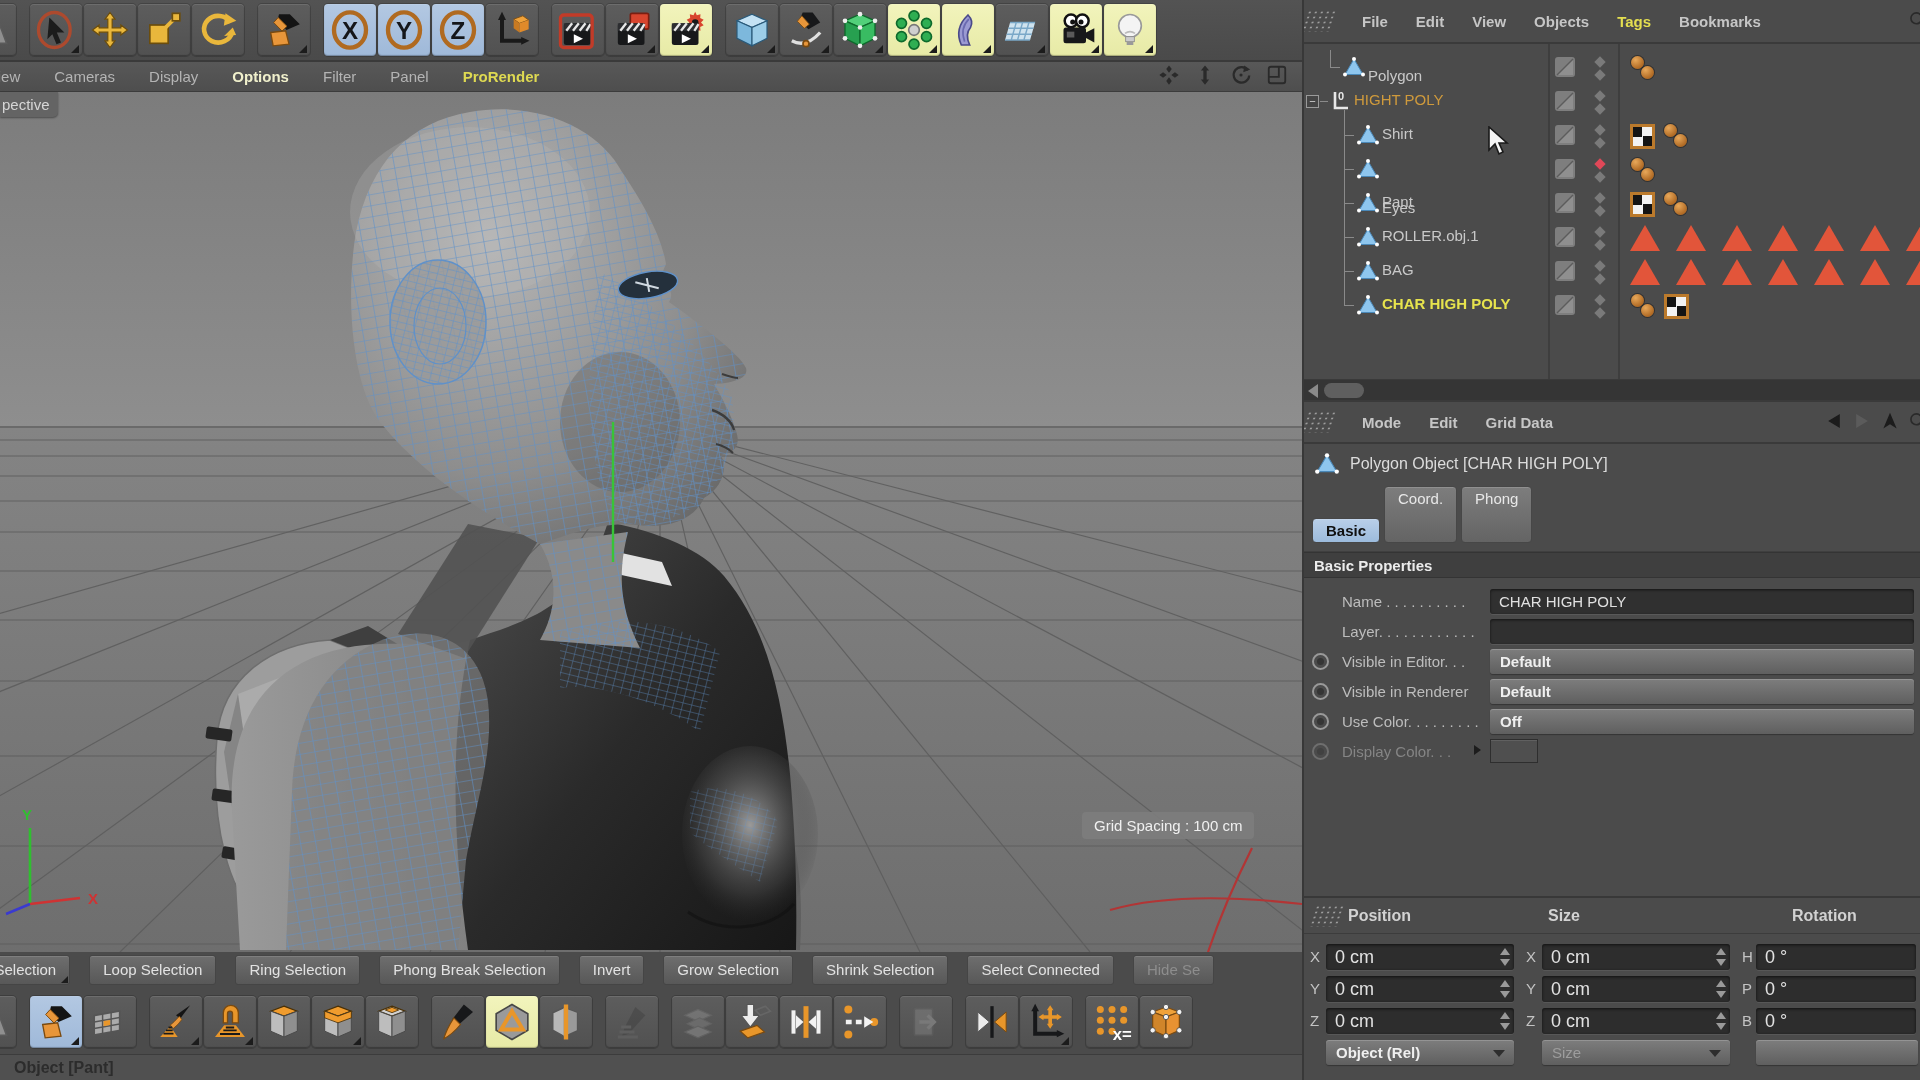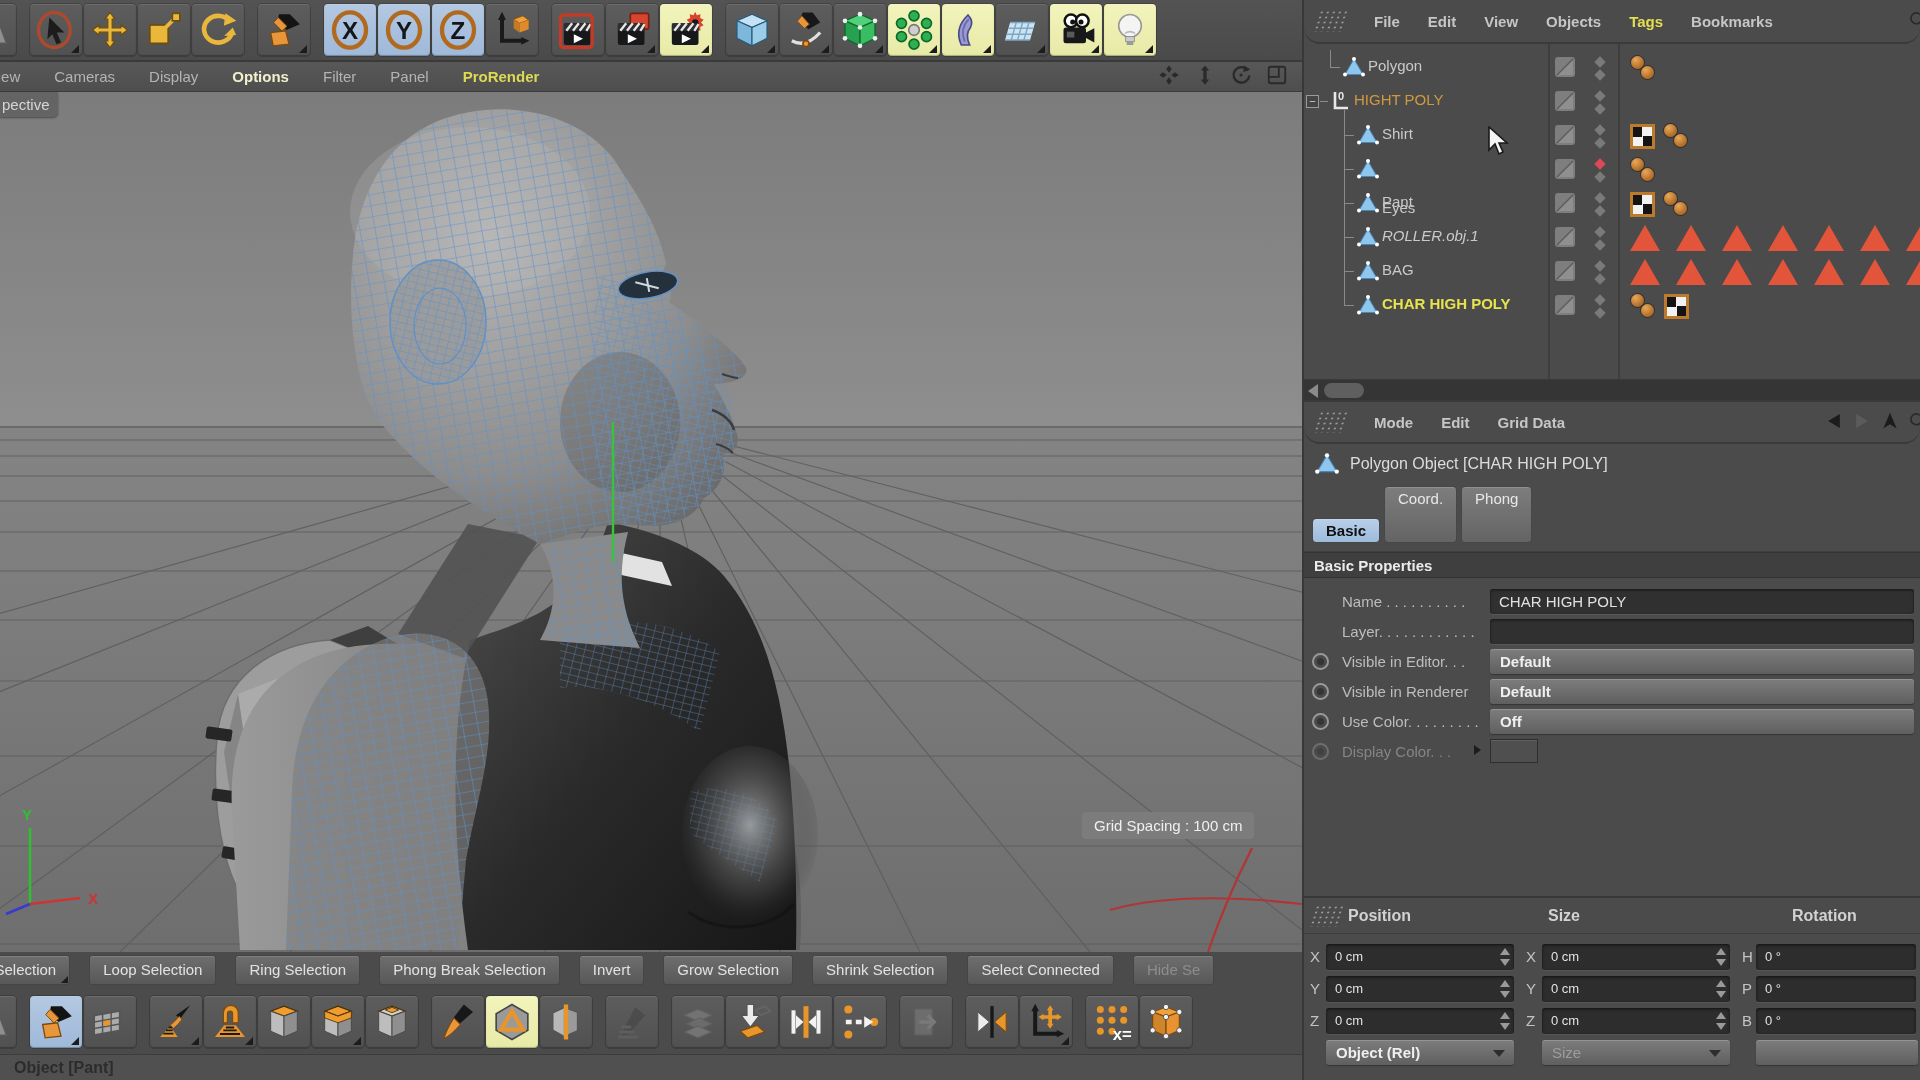--- a/index.html
+++ b/index.html
@@ -80,22 +80,22 @@
     position:absolute; left:0; top:1054px; width:1302px; height:26px;
     background:#505050; border-top:1px solid #3c3c3c;
     color:#2c2c2c; font-size:16px; font-weight:bold; line-height:25px; padding-left:14px;
   }
   
   .rpanel {
     position:absolute; left:1302px; top:0; width:618px; height:1080px;
     background:#4b4b4b; border-left:2px solid #383838; overflow:hidden;
   }
   .pmenu {
-    display:flex; align-items:center; gap:28px; height:44px; padding-left:12px;
-    border-bottom:2px solid #3a3a3a; position:relative; overflow:hidden;border-radius:16px;
+    display:flex; align-items:center; gap:28px; height:44px; padding-left:0;
+    border-bottom:2px solid #3a3a3a; position:relative; overflow:hidden;
   }
   .pmenu .mitem { color:#c6c6c6; font-size:15px; font-weight:bold; white-space:nowrap; }
   .pmenu .mitem.yellow { color:#e4df50; }
   .grip {
     width:30px; height:22px; flex:none;
     background-image:radial-gradient(#9e9e9e 1.3px, transparent 1.4px);
     background-size:6px 5px; transform:skewX(-18deg);
   }
   
   .omlist { position:relative; height:336px; border-bottom:1px solid #3a3a3a; overflow:hidden; }
@@ -162,21 +162,21 @@
   .collapse-arrow { position:absolute; left:170px; top:9px; width:0; height:0;
     border-top:5px solid transparent; border-bottom:5px solid transparent; border-left:7px solid #1c1c1c; }
   
   .coords { position:absolute; left:0; top:896px; width:618px; height:184px; border-top:2px solid #383838; }
   .coords .chdr { display:flex; align-items:center; height:36px; border-bottom:1px solid #3c3c3c; }
   .coords .chdr span { color:#d2d2d2; font-size:16px; font-weight:bold; }
   .crow { position:absolute; height:26px; }
   .crow .axl { position:absolute; top:4px; color:#c4c4c4; font-size:15px; }
   .cfield { position:absolute; top:0; height:26px; background:#2d2d2d; border-radius:3px;
     box-shadow:inset 0 1px 3px rgba(0,0,0,.65), 0 1px 0 rgba(255,255,255,.07);
-    color:#e2e2e2; font-size:13px; line-height:26px; padding-left:9px; }
+    color:#e2e2e2; font-size:18px; line-height:26px; padding-left:9px; }
   .stepper { position:absolute; right:3px; top:3px; width:12px; height:20px; }
   .stepper::before { content:""; position:absolute; left:1px; top:1px;
     border-left:5px solid transparent; border-right:5px solid transparent; border-bottom:7px solid #9a9a9a; }
   .stepper::after { content:""; position:absolute; left:1px; bottom:1px;
     border-left:5px solid transparent; border-right:5px solid transparent; border-top:7px solid #9a9a9a; }
   .cursor { position:absolute; z-index:50; }
 </style>
 </head>
 <body>
 
@@ -784,21 +784,21 @@
     <div class="treeline" style="left: 40px; top: 66px; width: 1px; height: 196px;"></div>
         <div class="omrow" style="top: 6px;">
           <div class="treeline" style="left:26px;top:0;width:1px;height:17px"></div>
           <div class="treeline" style="left:26px;top:17px;width:10px;height:1px"></div>
           <span style="position: absolute; left: 38px; top: 5px; width: 24px; height: 24px; display: inline-block;"><svg viewBox="0 0 24 24" style="width: 24px; height: 24px;">
               <polygon points="12,4 21,19.5 3,19.5" fill="#8ec6ee" stroke="#4a88b8"></polygon>
               <circle cx="12" cy="4" r="2" fill="#fff"></circle>
               <circle cx="21" cy="19.5" r="2" fill="#fff"></circle>
               <circle cx="3" cy="19.5" r="2" fill="#fff"></circle>
             </svg></span>
-          <span class="oname" style="left: 64px;">Polygon</span>
+          <span class="oname" style="left: 64px; margin-top: 10px;">Polygon</span>
           <span class="layerbox"><svg viewBox="0 0 22 22" width="22" height="22">
               <rect x="1" y="1" width="20" height="20" rx="3" fill="#7e7e7e"></rect>
               <path d="M3 19 L19 3 V19 Z" fill="#8f8f8f"></path>
               <path d="M3 19 L19 3" stroke="#5c5c5c" stroke-width="1.5"></path>
             </svg></span>
           <div class="vdots">
             <div class="vdot"></div>
             <div class="vdot"></div>
           </div>
           <div class="tagstrip">
@@ -905,21 +905,21 @@
           </div>
         </div>
         <div class="omrow" style="top: 176px;">
           <div class="treeline" style="left:40px;top:17px;width:10px;height:1px"></div>
           <span style="position: absolute; left: 52px; top: 5px; width: 24px; height: 24px; display: inline-block;"><svg viewBox="0 0 24 24" style="width: 24px; height: 24px;">
               <polygon points="12,4 21,19.5 3,19.5" fill="#8ec6ee" stroke="#4a88b8"></polygon>
               <circle cx="12" cy="4" r="2" fill="#fff"></circle>
               <circle cx="21" cy="19.5" r="2" fill="#fff"></circle>
               <circle cx="3" cy="19.5" r="2" fill="#fff"></circle>
             </svg></span>
-          <span class="oname" style="left: 78px; font-style: italic;">ROLLER.obj.1</span>
+          <span class="oname" style="left: 78px;">ROLLER.obj.1</span>
           <span class="layerbox"><svg viewBox="0 0 22 22" width="22" height="22">
               <rect x="1" y="1" width="20" height="20" rx="3" fill="#7e7e7e"></rect>
               <path d="M3 19 L19 3 V19 Z" fill="#8f8f8f"></path>
               <path d="M3 19 L19 3" stroke="#5c5c5c" stroke-width="1.5"></path>
             </svg></span>
           <div class="vdots">
             <div class="vdot"></div>
             <div class="vdot"></div>
           </div>
           <div class="tagstrip">

